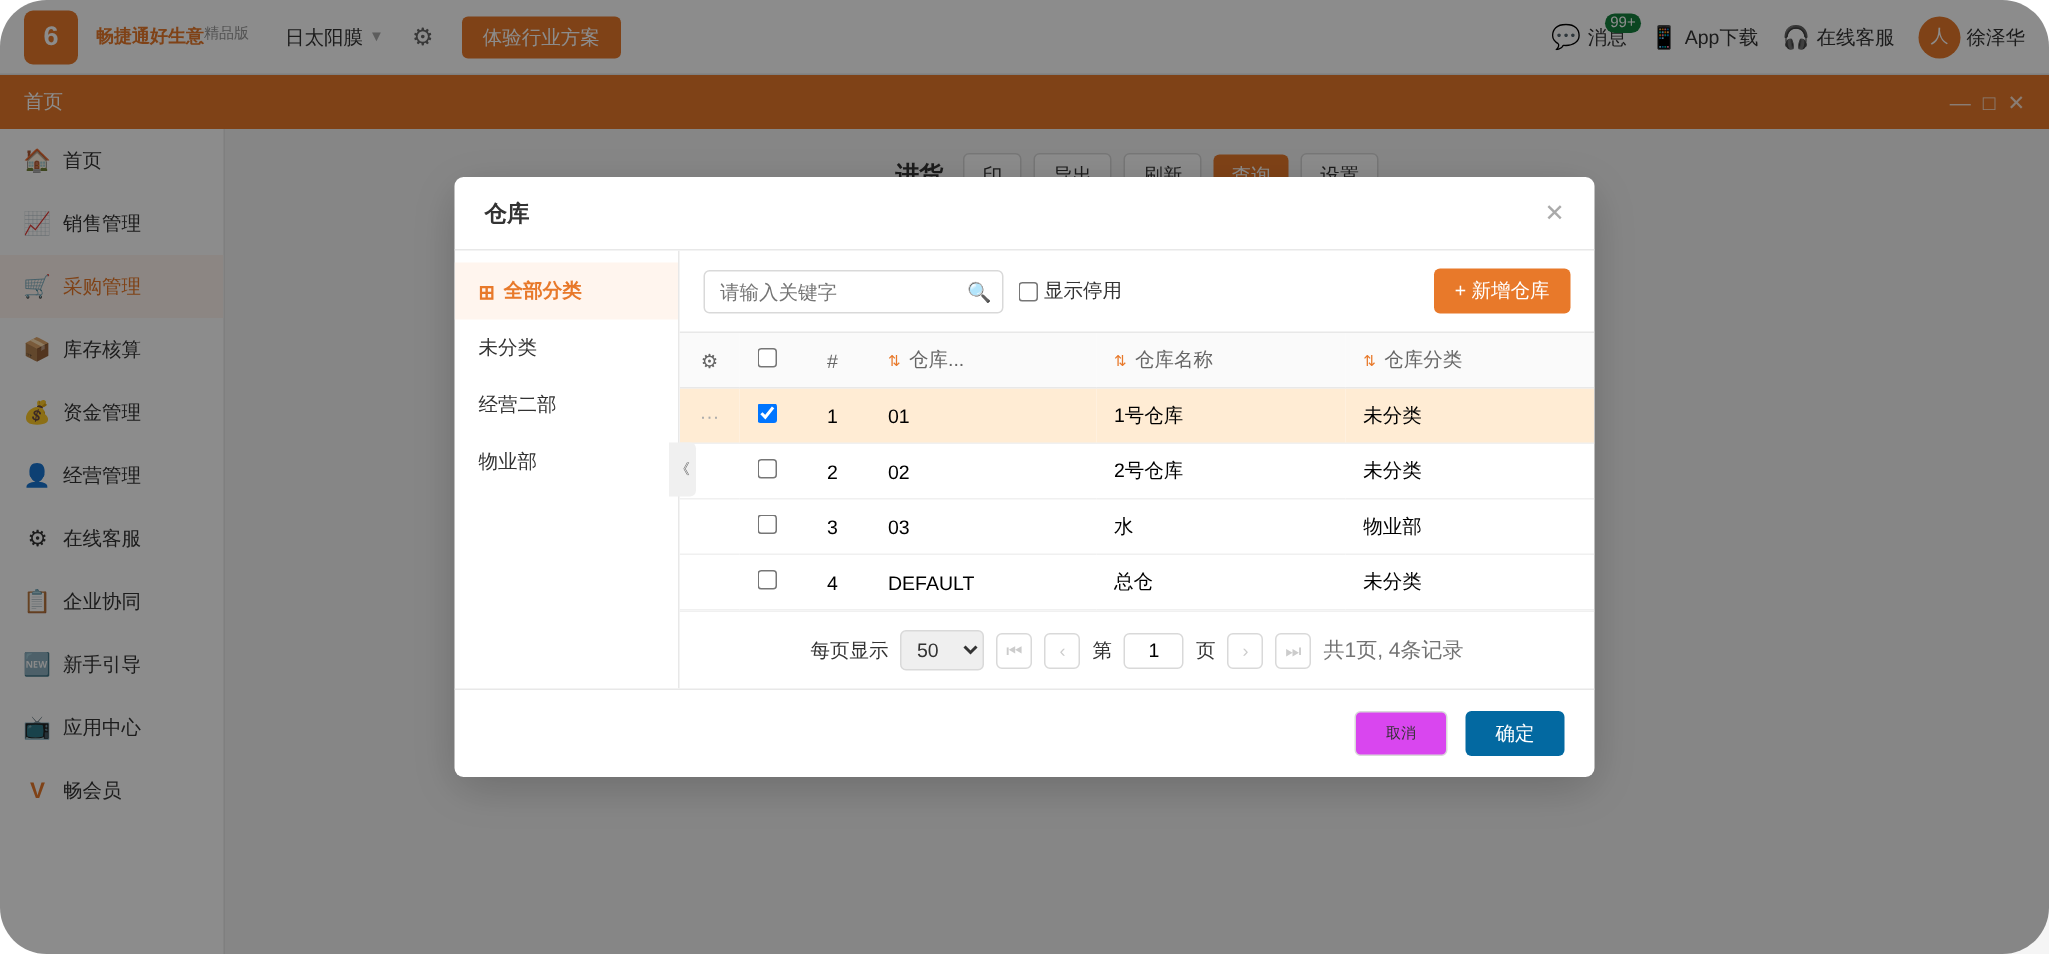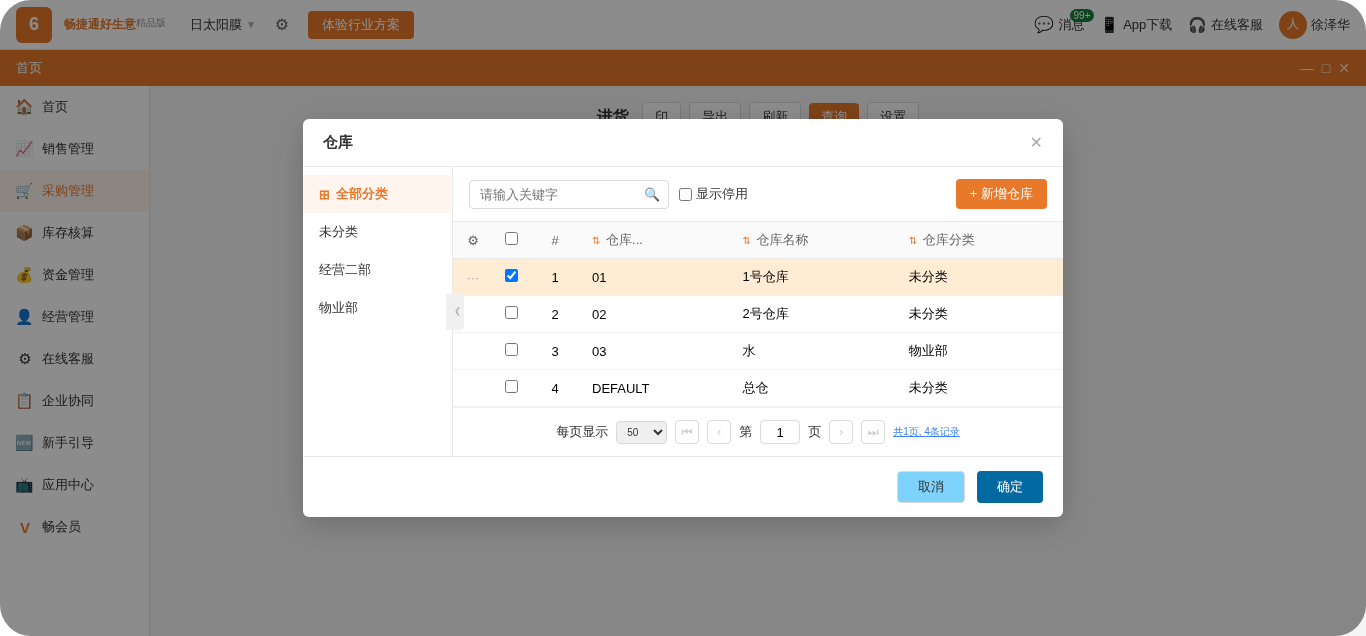--- a/index.html
+++ b/index.html
@@ -275,49 +275,49 @@
       display: flex; align-items: center; justify-content: center;
       padding: 12px 16px;
       gap: 8px;
       border-top: 1px solid #f0f0f0;
     }
     .page-label { font-size: 13px; color: #333; }
     .page-select {
       border: 1px solid #d9d9d9;
       border-radius: 4px;
       padding: 4px 6px;
-      font-size: 10px;
+      font-size: 13px;
       color: #333;
     }
     .page-btn {
       width: 24px; height: 24px;
       display: flex; align-items: center; justify-content: center;
       border: 1px solid #d9d9d9; border-radius: 4px;
       background: #fff; cursor: pointer; color: #666; font-size: 12px;
     }
     .page-btn:disabled, .page-btn.disabled { color: #ccc; cursor: not-allowed; }
     .page-input {
       width: 40px; height: 24px;
       border: 1px solid #d9d9d9; border-radius: 4px;
       text-align: center; font-size: 13px;
     }
-    .page-info { font-size: 10px; color: #3b82f6; text-decoration: underline; }
+    .page-info { font-size: 14px; color: #737373; }
 
     
     .modal-footer {
       display: flex; justify-content: flex-end; gap: 12px;
       padding: 14px 20px;
       border-top: 1px solid #e8e8e8;
     }
     .btn-cancel {
-      background: #7dd3fc;
+      background: #d946ef;
       border: 1px solid #d9d9d9;
       border-radius: 4px;
       padding: 6px 20px;
-      font-size: 13px;
+      font-size: 10px;
       cursor: pointer;
       color: #333;
       margin-left: 41px;
     }
     .btn-confirm {
       background: #0369a1;
       color: #fff;
       border: none;
       border-radius: 4px;
       padding: 6px 20px;

